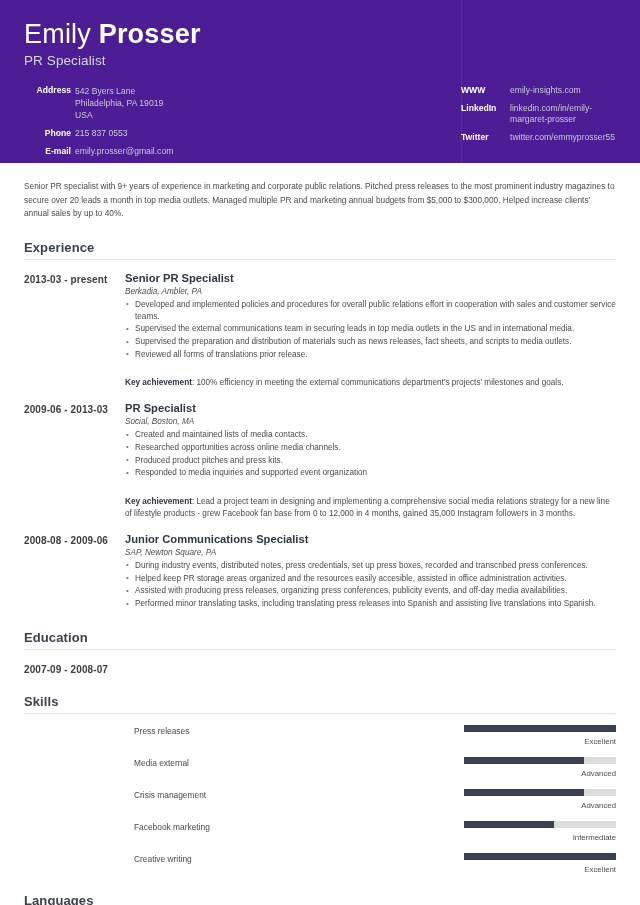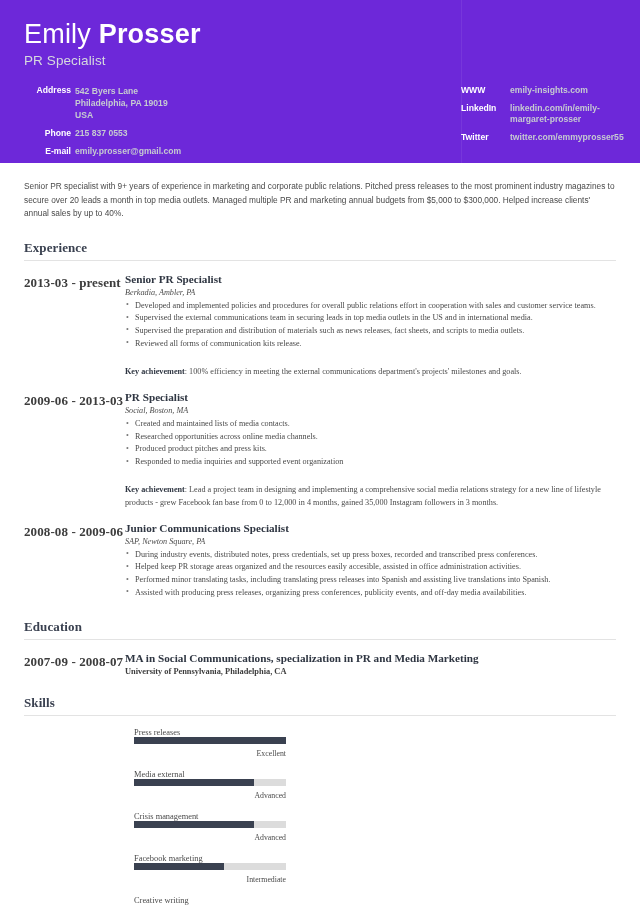--- a/index.html
+++ b/index.html
@@ -11,21 +11,21 @@
   }
   .page {
     width: 640px;
     min-height: 905px;
     background: #ffffff;
     position: relative;
   }
 
   
   .header {
-    background: #6d28d9;
+    background: #4c1d95;
     padding: 18px 34px 14px 24px;
     position: relative;
     height: 163px;
   }
   .header-divider {
     position: absolute;
     left: 461px;
     top: 0;
     bottom: 0;
     width: 1px;
@@ -62,54 +62,54 @@
     color: #ffffff;
     font-weight: 700;
     text-align: left;
     flex: none;
     white-space: nowrap;
   }
   .contact-col-left .contact-label { width: 47px; text-align: right; }
   .contact-col-right .contact-label { width: 45px; }
   .contact-value {
     color: #c6cad1;
-    font-weight: 700;
+    font-weight: 400;
     padding-left: 4px;
   }
   .contact-value .line { display: block; line-height: 12px; }
 
   
   .body-wrap { padding: 0 15px; }
   .summary {
     font-size: 8.3px;
     line-height: 13.5px;
     color: #4a4a4a;
     padding: 17px 9px 0 9px;
     text-align: left;
   }
 
-  .section { margin-top: 19px; padding: 0 9px; font-family: Liberation Serif, serif; }
+  .section { margin-top: 19px; padding: 0 9px; }
   .section-title {
     font-size: 13px;
     font-weight: 700;
     color: #3a4150;
     letter-spacing: 0.1px;
     padding-bottom: 4px;
   }
   .section-rule {
     height: 1px;
     background: #e3e3e3;
     margin-bottom: 11px;
   }
 
   .entry { display: flex; margin-bottom: 12px; }
   .entry-date {
     width: 101px;
     flex: none;
-    font-size: 13px;
+    font-size: 10px;
     font-weight: 700;
     color: #3d3d3d;
     padding-top: 3px;
     letter-spacing: 0.1px;
   }
   .entry-main { flex: 1; }
   .entry-title {
     font-size: 11.2px;
     font-weight: 700;
     color: #2f3642;
@@ -152,21 +152,20 @@
     margin-top: 16px;
   }
   .key-ach b { color: #2f3642; font-weight: 700; }
 
   
   .rating-row {
     display: flex;
     align-items: flex-start;
     margin-bottom: 11px;
     padding-left: 110px;
-    flex-direction: column;
   }
   .rating-name {
     flex: 1;
     font-size: 8.4px;
     color: #4a4a4a;
     padding-top: 1px;
   }
   .rating-meter { width: 152px; flex: none; }
   .rating-bar {
     height: 7px;
@@ -252,21 +251,21 @@
 
       <div class="entry">
         <div class="entry-date">2013-03 - present</div>
         <div class="entry-main">
           <div class="entry-title">Senior PR Specialist</div>
           <div class="entry-sub">Berkadia, Ambler, PA</div>
           <ul class="bullets">
             <li>Developed and implemented policies and procedures for overall public relations effort in cooperation with sales and customer service teams.</li>
             <li>Supervised the external communications team in securing leads in top media outlets in the US and in international media.</li>
             <li>Supervised the preparation and distribution of materials such as news releases, fact sheets, and scripts to media outlets.</li>
-            <li>Reviewed all forms of communication kits release.</li>
+            <li>Reviewed all forms of translations prior release.</li>
           </ul>
           <div class="key-ach"><b>Key achievement</b><span>: 100% efficiency in meeting the external communications department's projects' milestones and goals.</span></div>
         </div>
       </div>
 
       <div class="entry">
         <div class="entry-date">2009-06 - 2013-03</div>
         <div class="entry-main">
           <div class="entry-title">PR Specialist</div>
           <div class="entry-sub">Social, Boston, MA</div>
@@ -281,37 +280,33 @@
       </div>
 
       <div class="entry">
         <div class="entry-date">2008-08 - 2009-06</div>
         <div class="entry-main">
           <div class="entry-title">Junior Communications Specialist</div>
           <div class="entry-sub">SAP, Newton Square, PA</div>
           <ul class="bullets">
             <li>During industry events, distributed notes, press credentials, set up press boxes, recorded and transcribed press conferences.</li>
             <li>Helped keep PR storage areas organized and the resources easily accesible, assisted in office administration activities.</li>
+            <li>Assisted with producing press releases, organizing press conferences, publicity events, and off-day media availabilities.</li>
             <li>Performed minor translating tasks, including translating press releases into Spanish and assisting live translations into Spanish.</li>
-            <li>Assisted with producing press releases, organizing press conferences, publicity events, and off-day media availabilities.</li>
           </ul>
         </div>
       </div>
     </div>
 
     <div class="section">
       <div class="section-title">Education</div>
       <div class="section-rule"></div>
 
       <div class="entry">
         <div class="entry-date">2007-09 - 2008-07</div>
-        <div class="entry-main">
-          <div class="entry-title">MA in Social Communications, specialization in PR and Media Marketing</div>
-          <div class="entry-sub-bold">University of Pennsylvania, Philadelphia, CA</div>
-        </div>
       </div>
     </div>
 
     <div class="section">
       <div class="section-title">Skills</div>
       <div class="section-rule"></div>
 
       <div class="rating-row">
         <div class="rating-name">Press releases</div>
         <div class="rating-meter">

